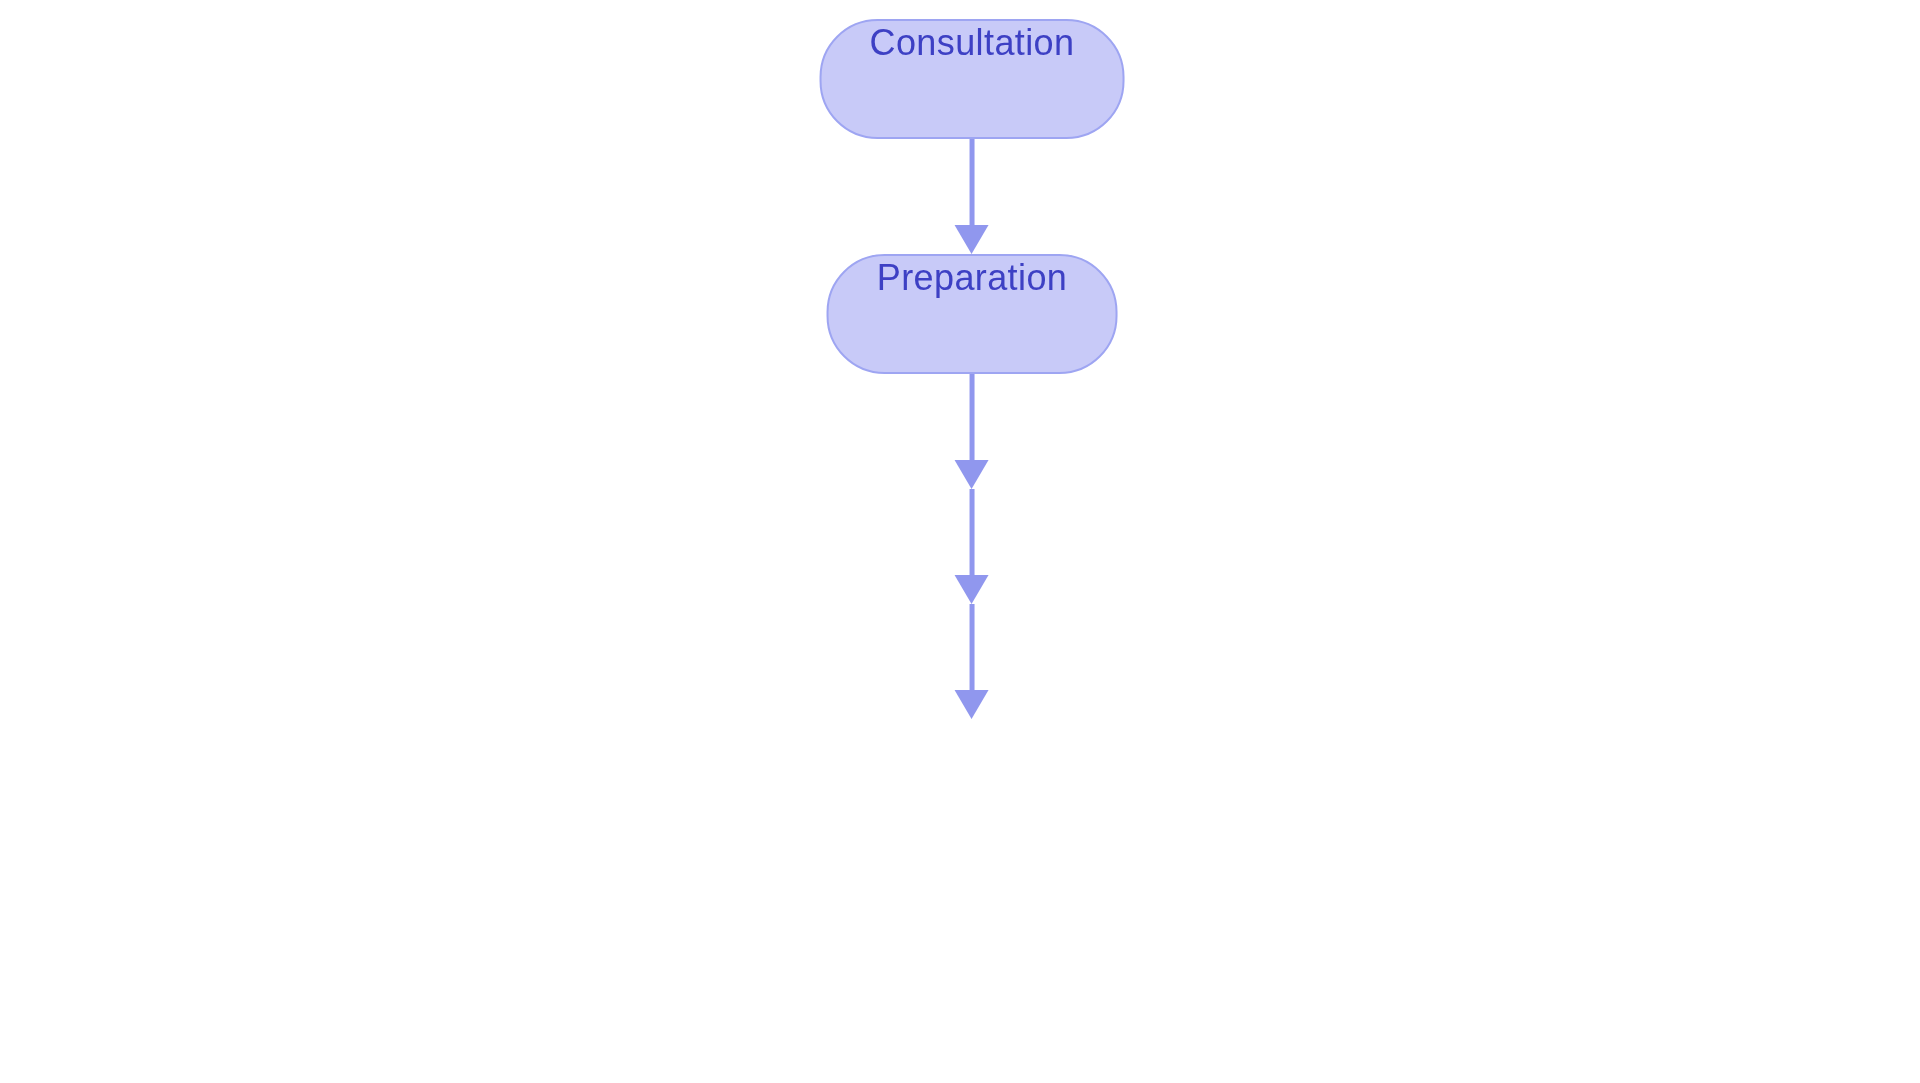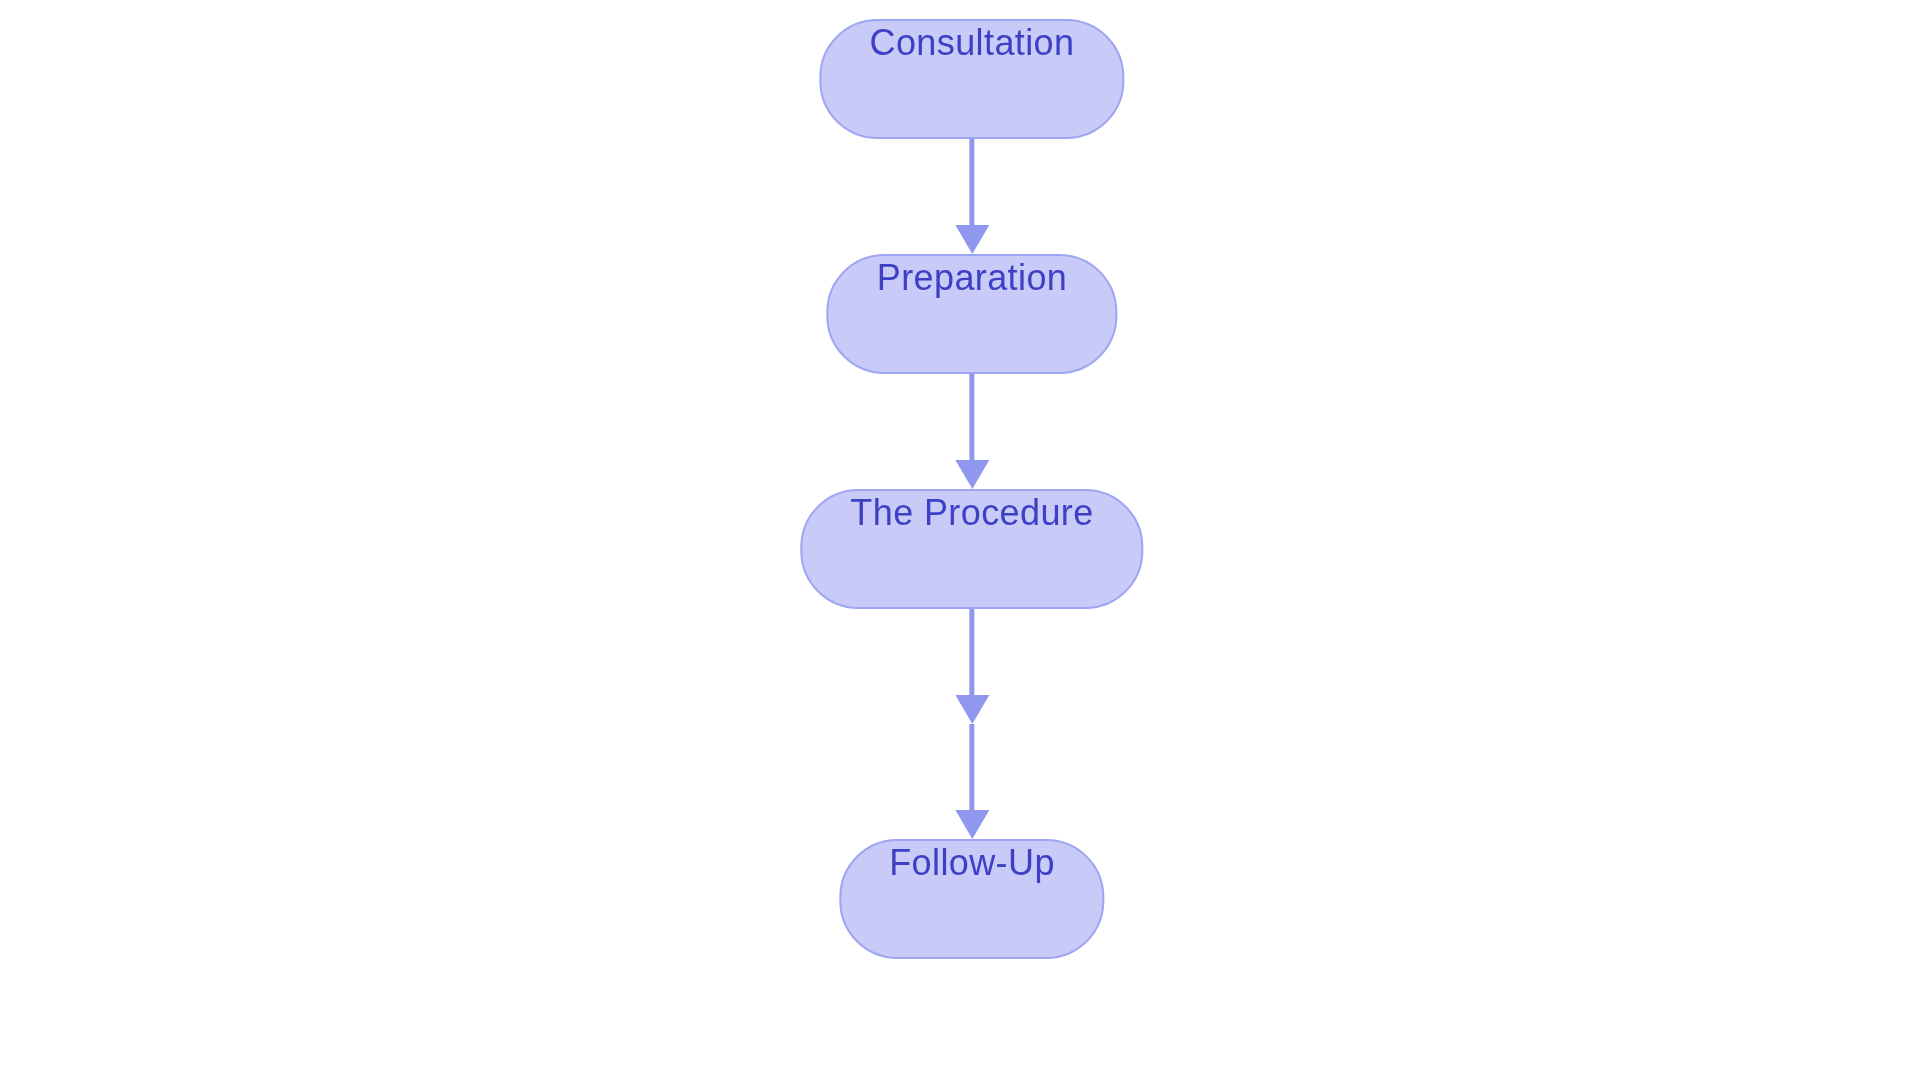--- a/index.html
+++ b/index.html
@@ -82,33 +82,27 @@
 
     <div class="flow-node">
       <span>Preparation</span>
     </div>
 
     <div class="flow-arrow">
       <div class="arrow-line"></div>
       <div class="arrow-head"></div>
     </div>
 
-    <div class="flow-node">
-      <span>The Procedure</span>
-    </div>
 
     <div class="flow-arrow">
       <div class="arrow-line"></div>
       <div class="arrow-head"></div>
     </div>
 
 
     <div class="flow-arrow">
       <div class="arrow-line"></div>
       <div class="arrow-head"></div>
     </div>
 
-    <div class="flow-node">
-      <span>Follow-Up</span>
-    </div>
 
   </div>
 </div>
 
 </body></html>

